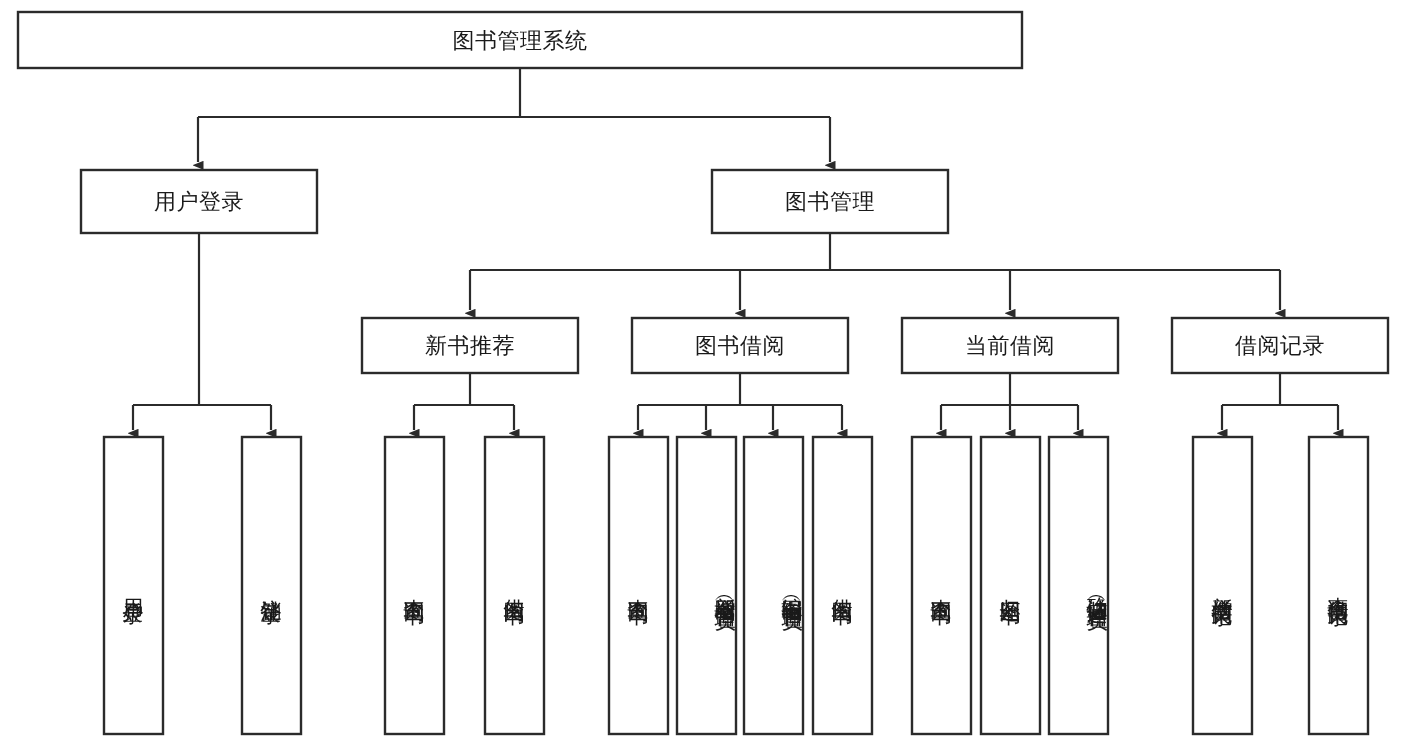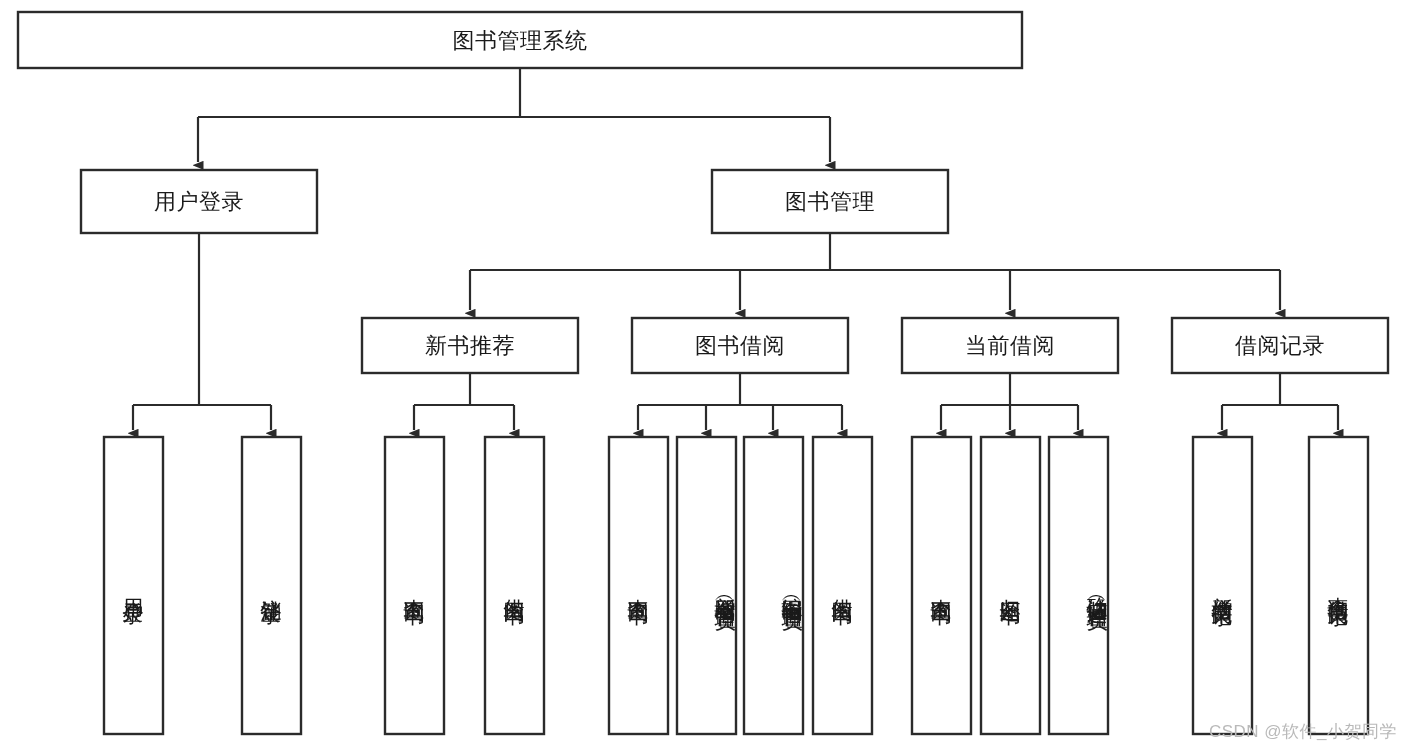--- a/index.html
+++ b/index.html
@@ -236,14 +236,13 @@
   <div class="leaf-label" style="left:744px; top:443px; width:59px; height:291px;">编辑图书（管理员）</div>
   <div class="leaf-label centered" style="left:813px; top:437px; width:59px; height:297px;">借阅图书</div>
 
   <div class="leaf-label centered" style="left:912px; top:437px; width:59px; height:297px;">查询图书</div>
   <div class="leaf-label centered" style="left:981px; top:437px; width:59px; height:297px;">归还图书</div>
   <div class="leaf-label" style="left:1049px; top:443px; width:59px; height:291px;">确认归还（管理员）</div>
 
   <div class="leaf-label centered" style="left:1193px; top:437px; width:59px; height:297px;">新增借阅记录</div>
   <div class="leaf-label centered" style="left:1309px; top:437px; width:59px; height:297px;">查询借阅记录</div>
 
-  <div class="watermark">CSDN @软件_小贺同学</div>
 </div>
 
 </body></html>

